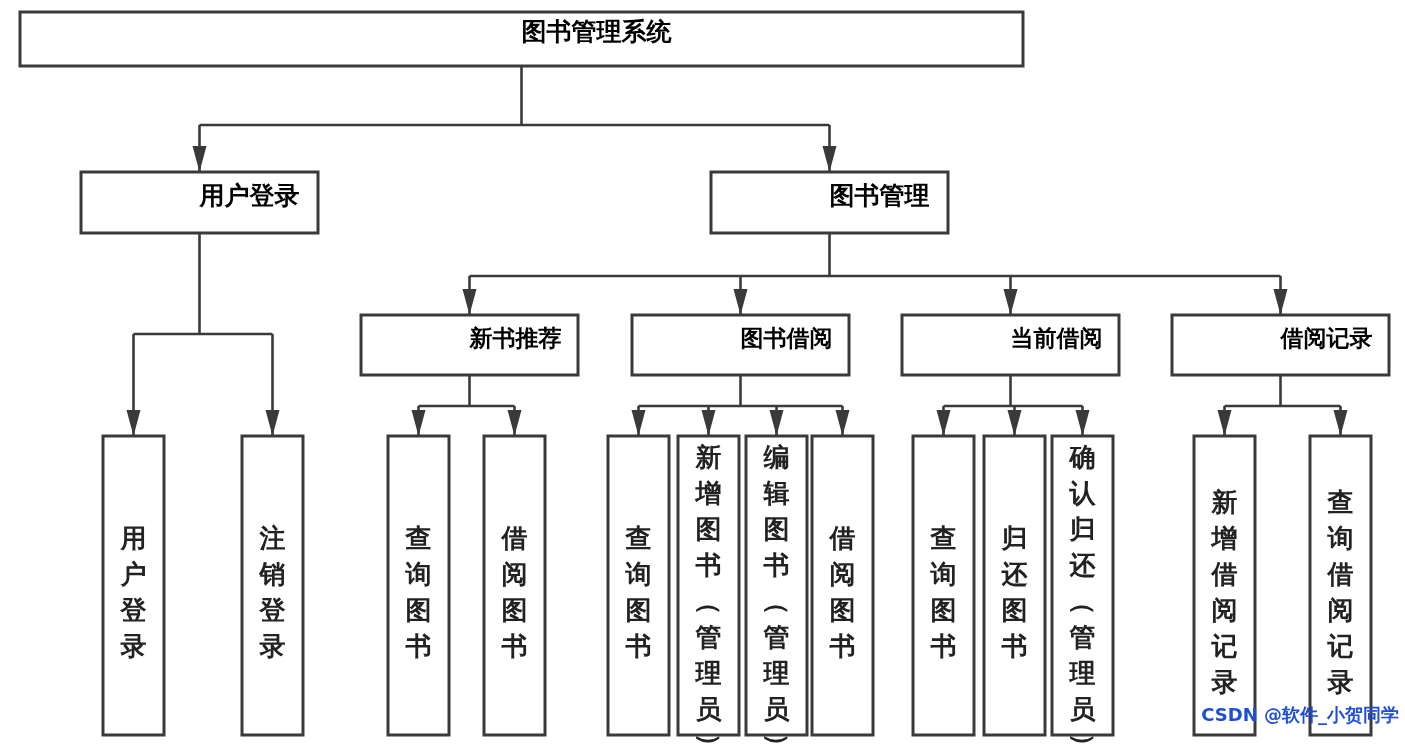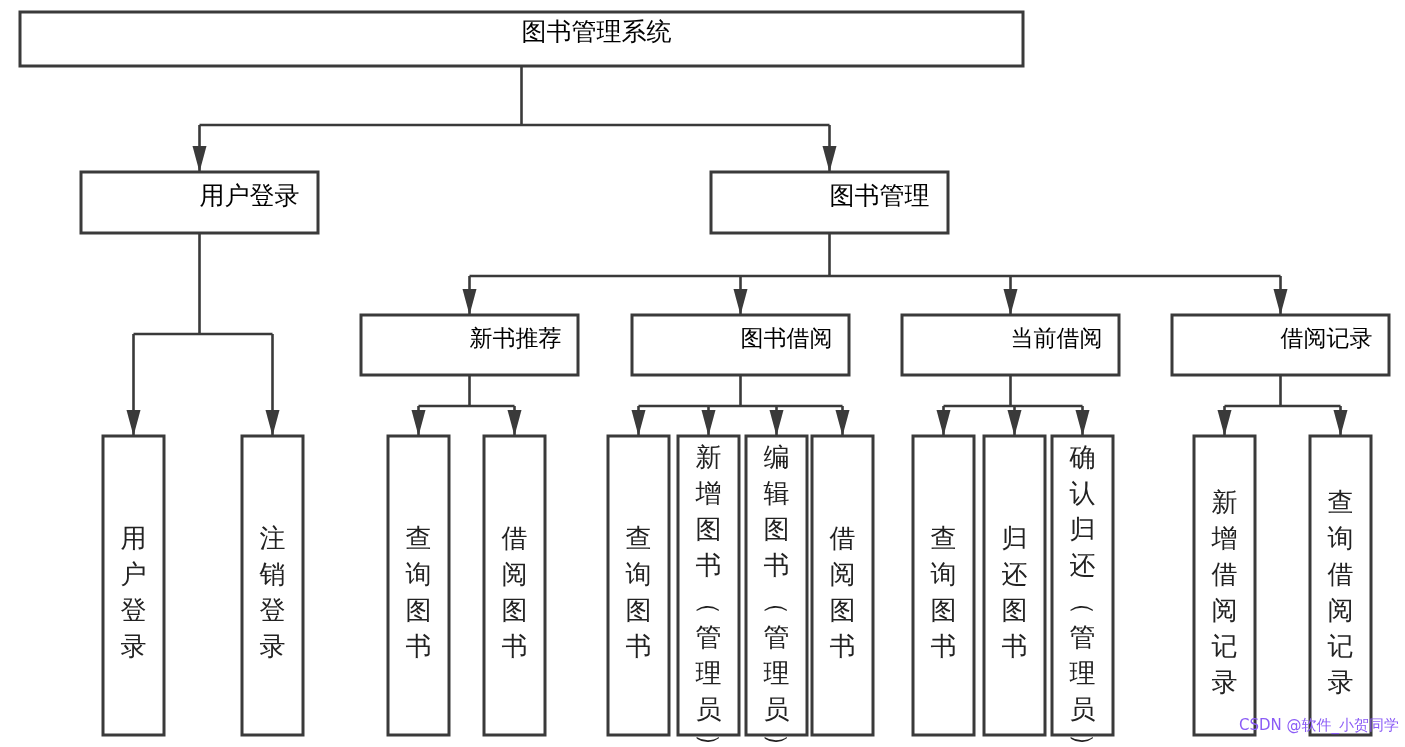--- a/index.html
+++ b/index.html
@@ -13,20 +13,21 @@
     font-family: "DejaVu Sans", "Liberation Sans", sans-serif;
     overflow: hidden;
     position: relative;
   }
   #diagram-root {
     position: absolute;
     left: 0;
     top: 0;
     width: 1405px;
     height: 747px;
+    font-weight: bold;
   }
   svg { display: block; }
   .node-rect {
     fill: #ffffff;
     stroke: #3a3a3a;
     stroke-width: 3;
   }
   .conn {
     stroke: #3a3a3a;
     stroke-width: 2.6;
@@ -39,24 +40,24 @@
     fill: #222222;
     text-anchor: middle;
     dominant-baseline: middle;
   }
   .lvl0-label { font-size: 25px; }
   .lvl1-label { font-size: 25px; }
   .lvl2-label { font-size: 23px; }
   .watermark {
     position: absolute;
     right: 6px;
-    bottom: 12px;
+    bottom: 20px;
     font-family: "DejaVu Sans", "Liberation Sans", sans-serif;
-    font-size: 15px;
-    color: #8b5cf6;
+    font-size: 18px;
+    color: #1d4ed8;
     white-space: nowrap;
     pointer-events: none;
   }
 </style>
 </head>
 <body>
 
 <div id="diagram-root">
   <svg width="1405" height="747" viewBox="0 0 1405 747" xmlns="http://www.w3.org/2000/svg">
 

